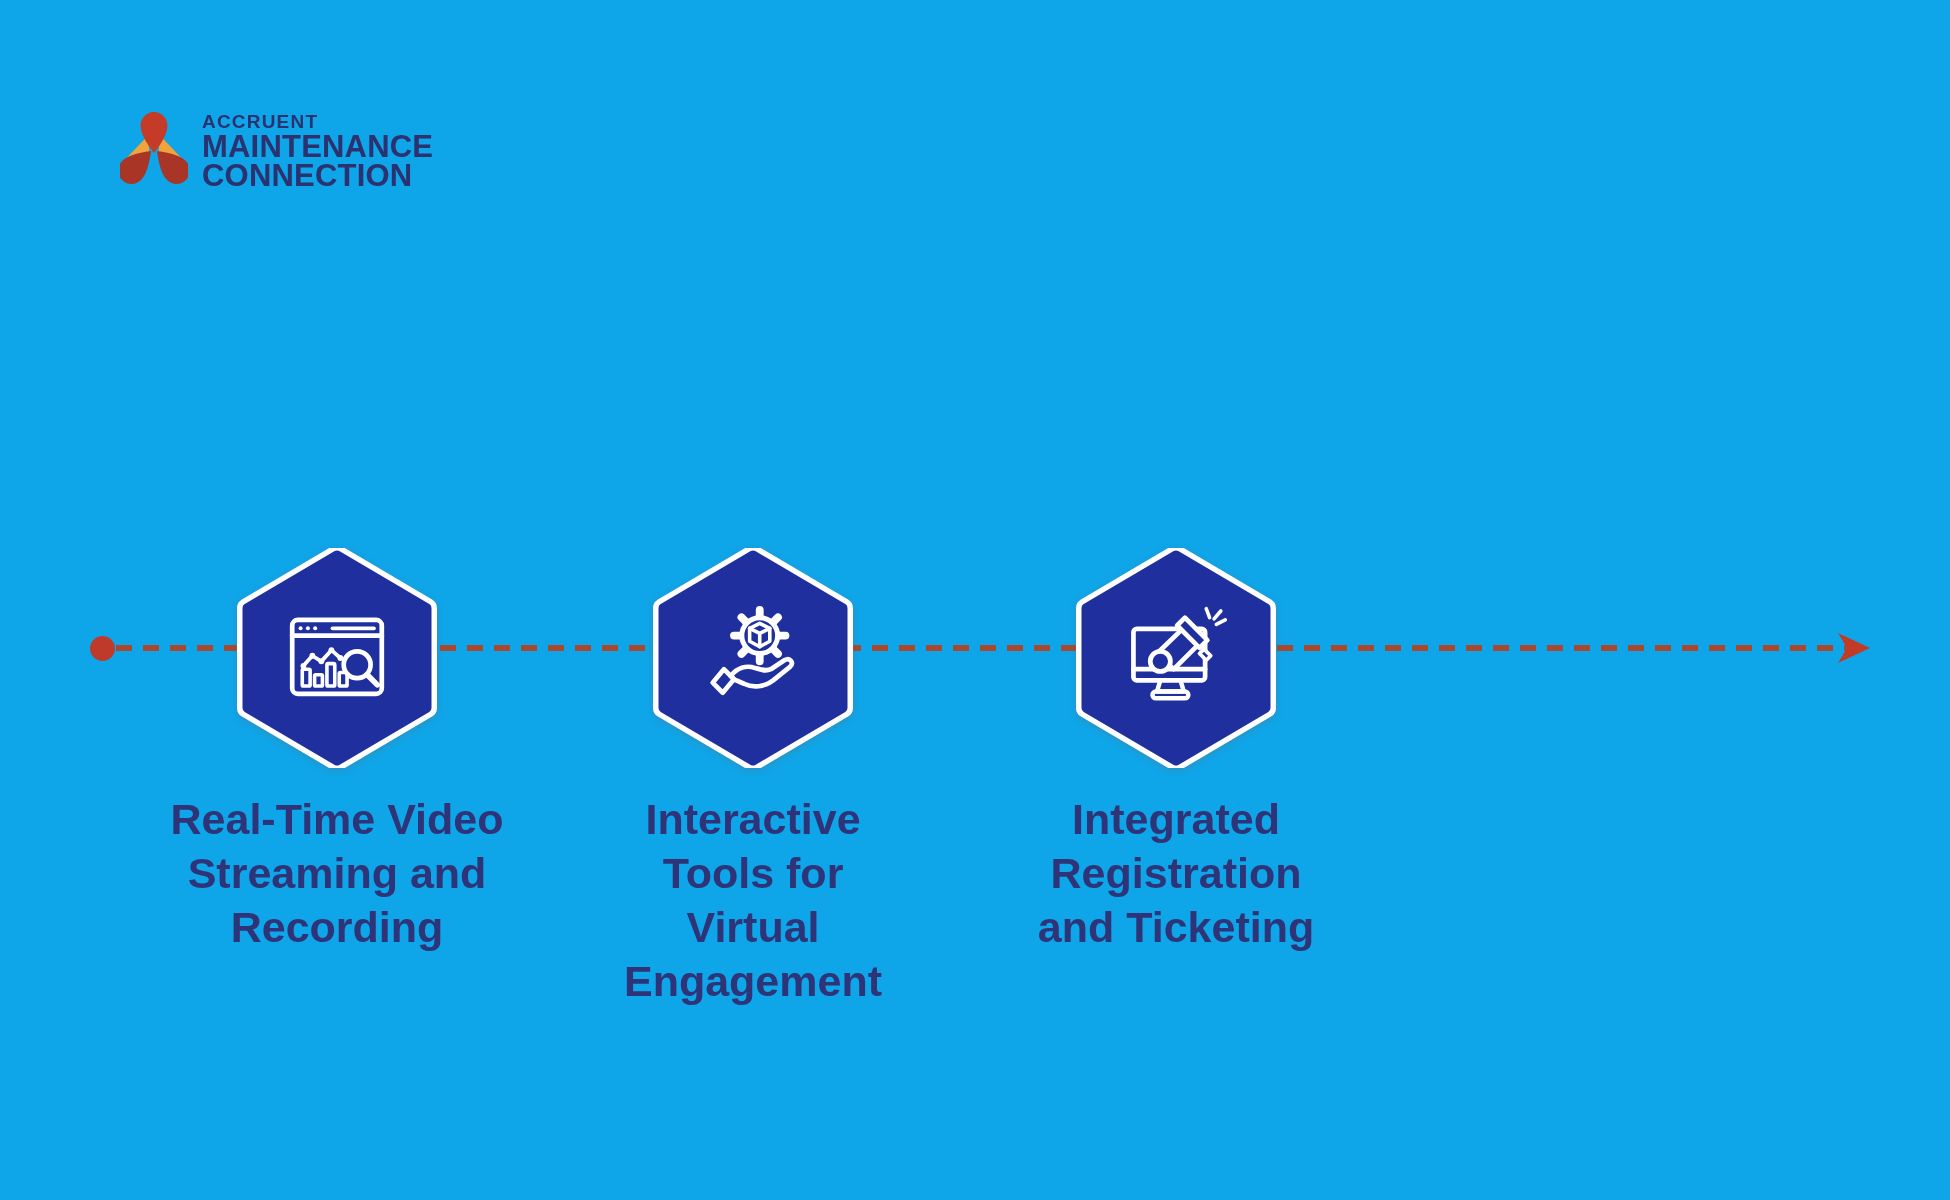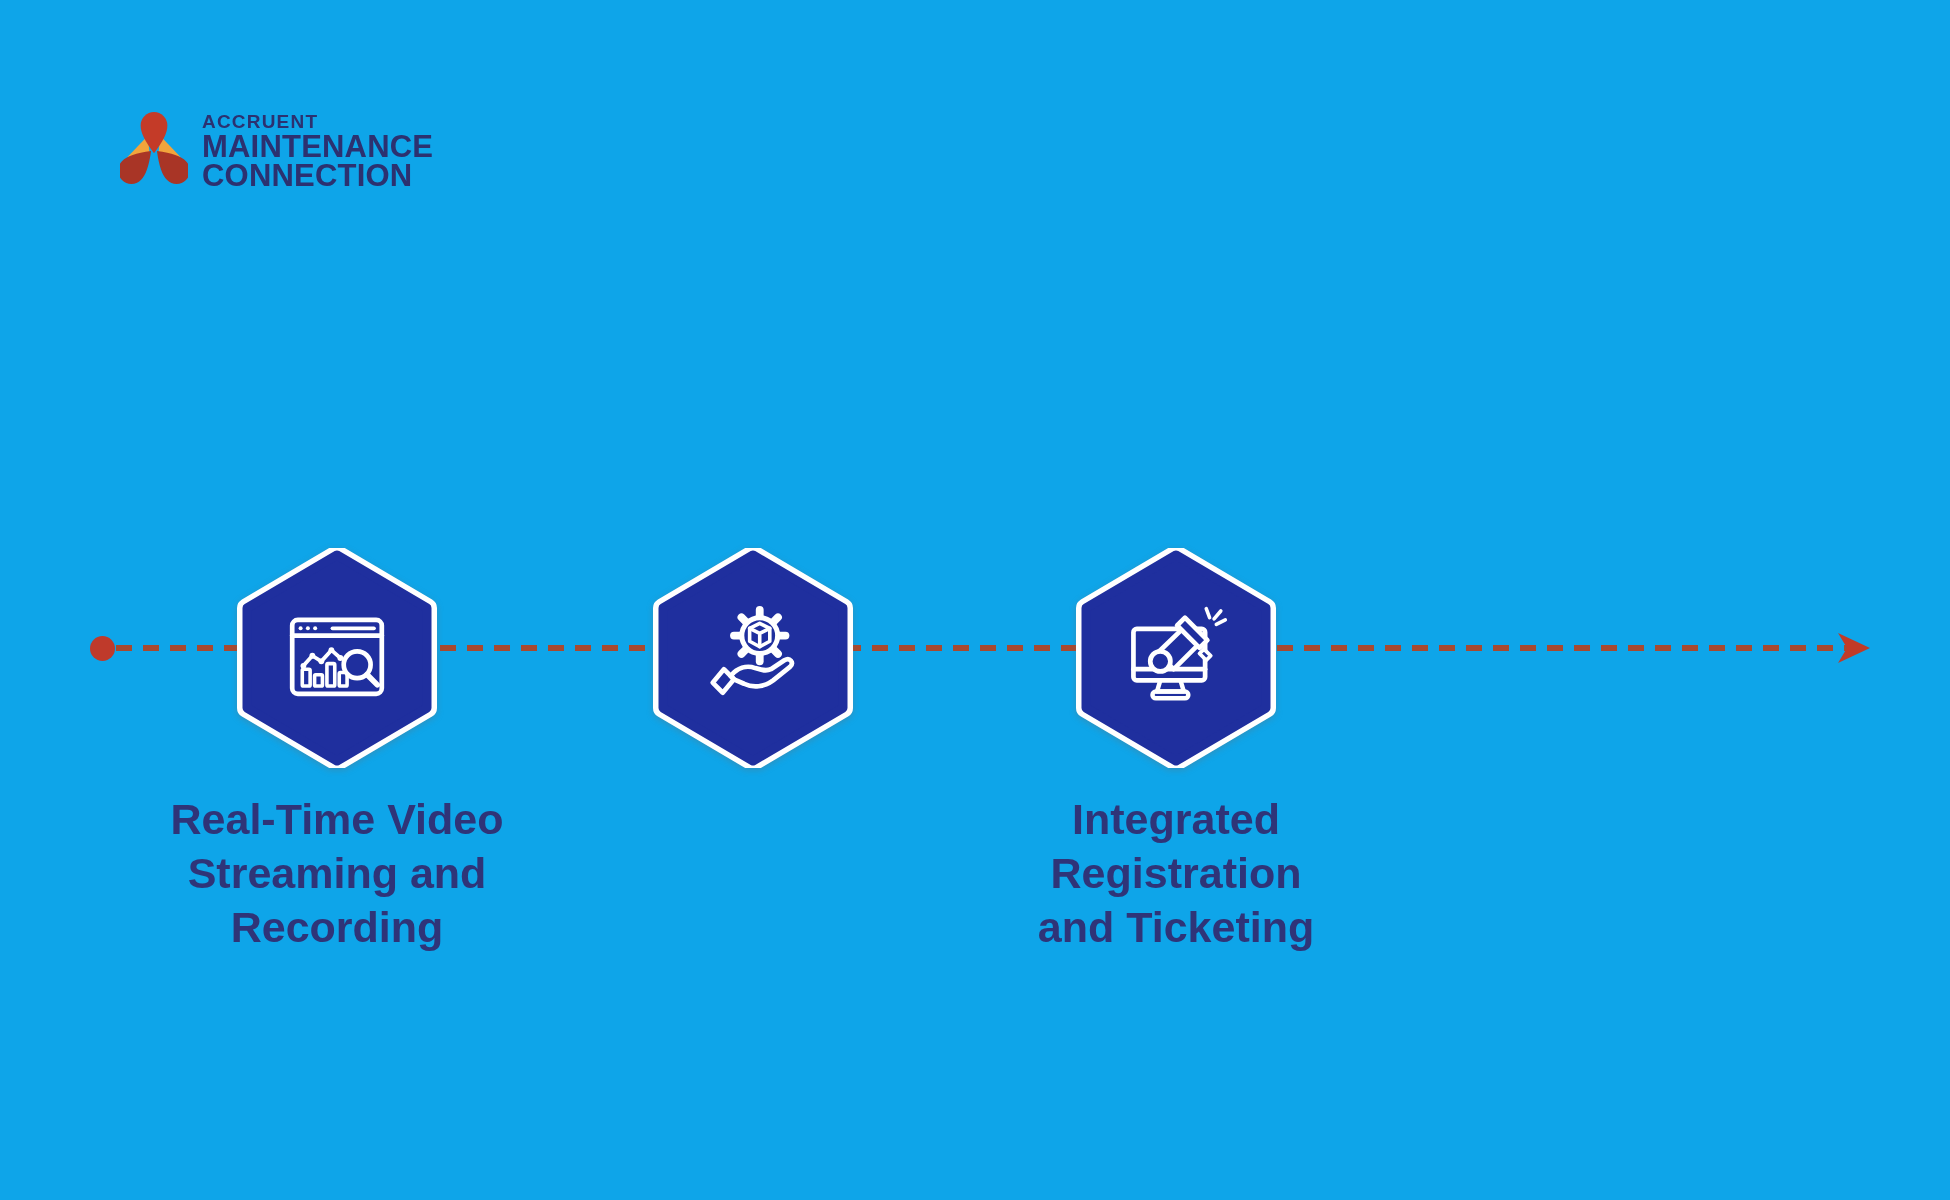--- a/index.html
+++ b/index.html
@@ -109,20 +109,24 @@
         </g>
         <circle cx="56" cy="30" r="16" fill="#1f2f9e" stroke-width="4.5"></circle>
 
         <polygon points="56,19 65,23.5 65,35 56,40 47,35 47,23.5" stroke-width="3.2"></polygon>
         <path d="M47 23.5 L56 28 L65 23.5 M56 28 L56 40" stroke-width="3.2"></path>
 
         <path d="M14 72 L24 60 L33 69 L23 81 Z"></path>
         <path d="M33 69 L30 66 C36 59 44 56 52 59 C58 61 62 62 66 60 L78 52 C83 49 87 54 83 58 L68 70 C60 76 50 77 42 73 Z"></path>
       </g>
     </svg>
+    <div class="label">Interactive
+Tools for
+Virtual
+Engagement</div>
   </div>
 
   <div class="feature f3">
     <svg class="hex" width="200" height="220" viewBox="0 0 200 220">
       <polygon points="100,7 190,60 190,160 100,213 10,160 10,60" fill="#ffffff" stroke="#ffffff" stroke-width="20" stroke-linejoin="round"></polygon>
       <polygon points="100,7 190,60 190,160 100,213 10,160 10,60" fill="#1f2f9e" stroke="#1f2f9e" stroke-width="9" stroke-linejoin="round"></polygon>
       <g transform="translate(44,54) scale(1.12)" fill="none" stroke="#ffffff" stroke-width="4.2" stroke-linecap="round" stroke-linejoin="round">
         <rect x="12" y="24" width="64" height="46" rx="3"></rect>
         <line x1="12" y1="60" x2="76" y2="60"></line>
         <path d="M36 70 L33 80 L57 80 L54 70" stroke-width="4"></path>

